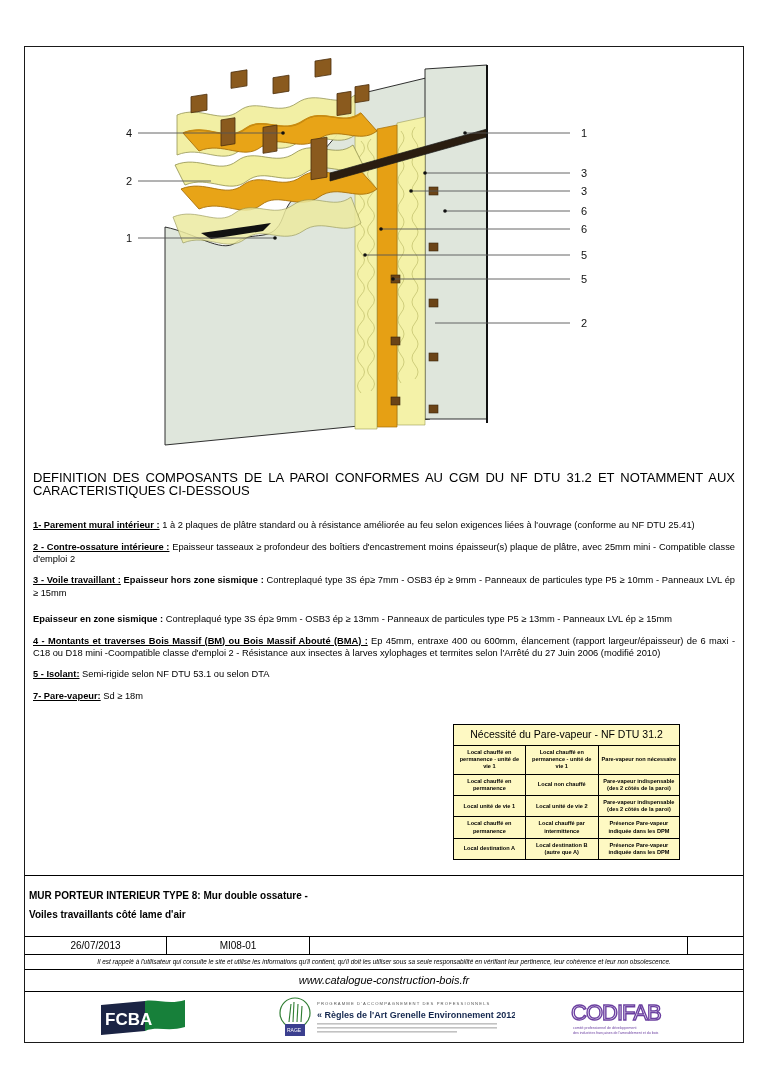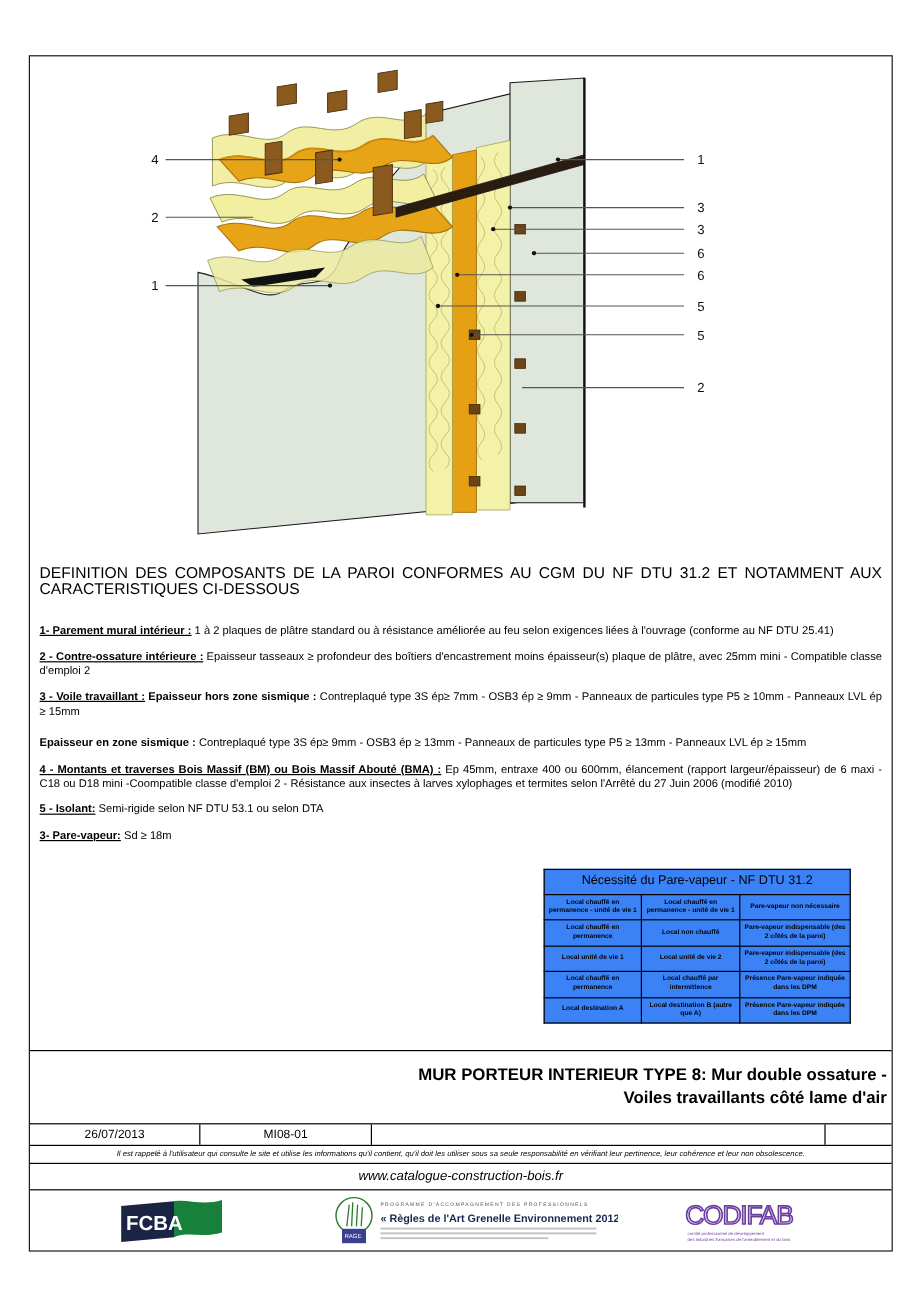--- a/index.html
+++ b/index.html
@@ -37,24 +37,24 @@
     margin-bottom:22px;
   }
   .spec p{margin:0 0 9px 0;}
   .spec .lead{font-weight:bold;text-decoration:underline;}
   .spec .sub{font-weight:bold;}
   .spec .tight{margin-bottom:14px;}
   
   .pvtable{
     position:absolute;
     left:428px;top:677px;
-    width:256px;
+    width:227px;
     border:1.4px solid #000;
     border-collapse:collapse;
-    background:#3b82f6;
+    background:#fef9c3;
   }
   .pvtable td{
     border:1px solid #000;
     text-align:center;
     vertical-align:middle;
     font-size:5.6px;
     line-height:7.2px;
     padding:3px 2px;
     font-weight:bold;
   }
@@ -63,22 +63,22 @@
     font-weight:normal;
     line-height:13px;
     padding:3px 2px 4px;
   }
   
   .titleblock{
     position:absolute;left:0;bottom:0;width:718px;
   }
   .tb-main{
     border-top:1.5px solid #000;
-    text-align:right;
-    font-size:14px;
+    text-align:left;
+    font-size:10px;
     font-weight:bold;
     line-height:19px;
     padding:10px 4px 12px;
   }
   .tb-row{
     display:flex;
     border-top:1.5px solid #000;
     height:17px;
     font-size:10px;
   }
@@ -289,21 +289,21 @@
 
     <p>
       <span class="lead">4 - Montants et traverses Bois Massif (BM) ou Bois Massif Abouté (BMA) :</span><span> Ep 45mm, entraxe 400 ou 600mm, élancement (rapport largeur/épaisseur) de 6 maxi - C18 ou D18 mini -Coompatible classe d'emploi 2 - Résistance aux insectes à larves xylophages et termites selon l'Arrêté du 27 Juin 2006 (modifié 2010)</span>
     </p>
 
     <p>
       <span class="lead">5 - Isolant:</span><span> Semi-rigide selon NF DTU 53.1 ou selon DTA</span>
     </p>
 
     <p>
-      <span class="lead">3- Pare-vapeur:</span><span> Sd ≥ 18m</span>
+      <span class="lead">7- Pare-vapeur:</span><span> Sd ≥ 18m</span>
     </p>
   </div>
 
   <table class="pvtable">
     <tbody>
         <tr>
       <td class="title" colspan="3">Nécessité du Pare-vapeur - NF DTU 31.2</td>
     </tr>
     <tr>
       <td>Local chauffé en permanence - unité de vie 1</td>

